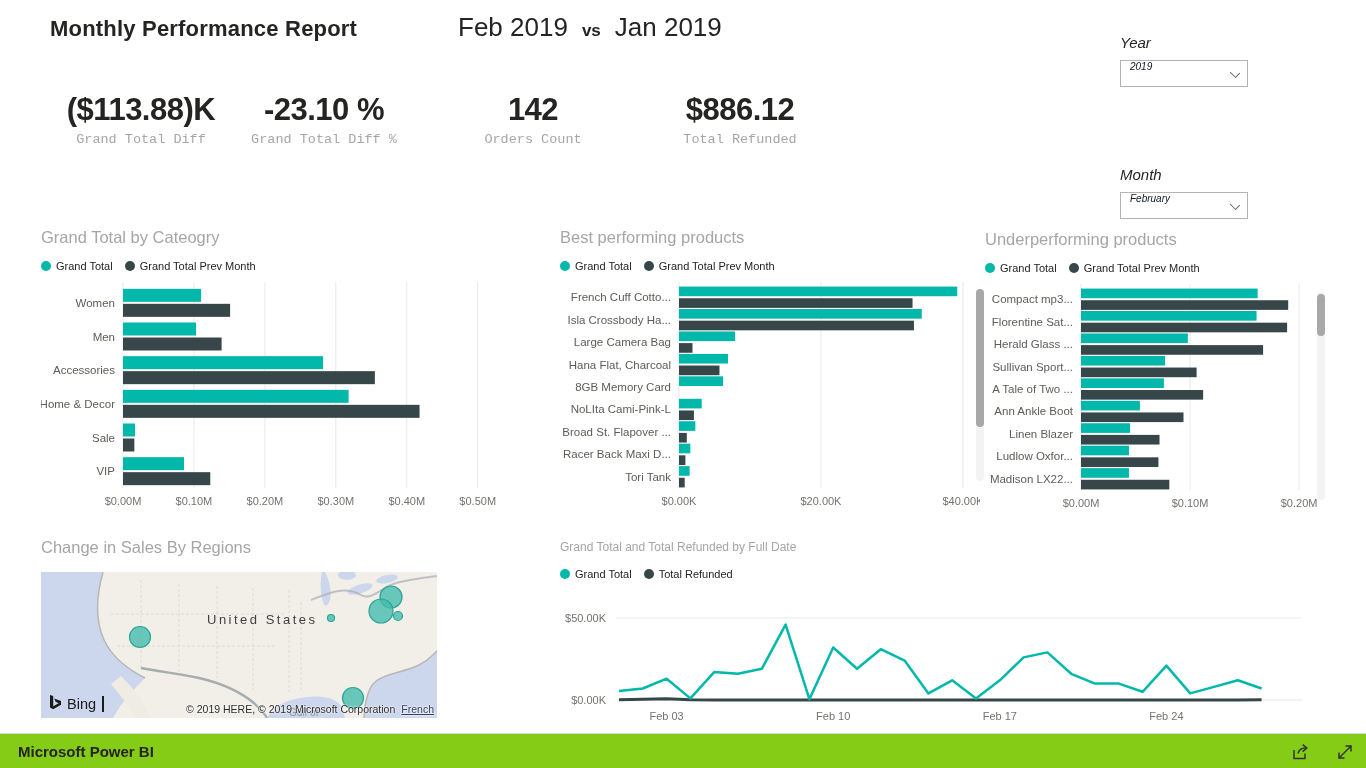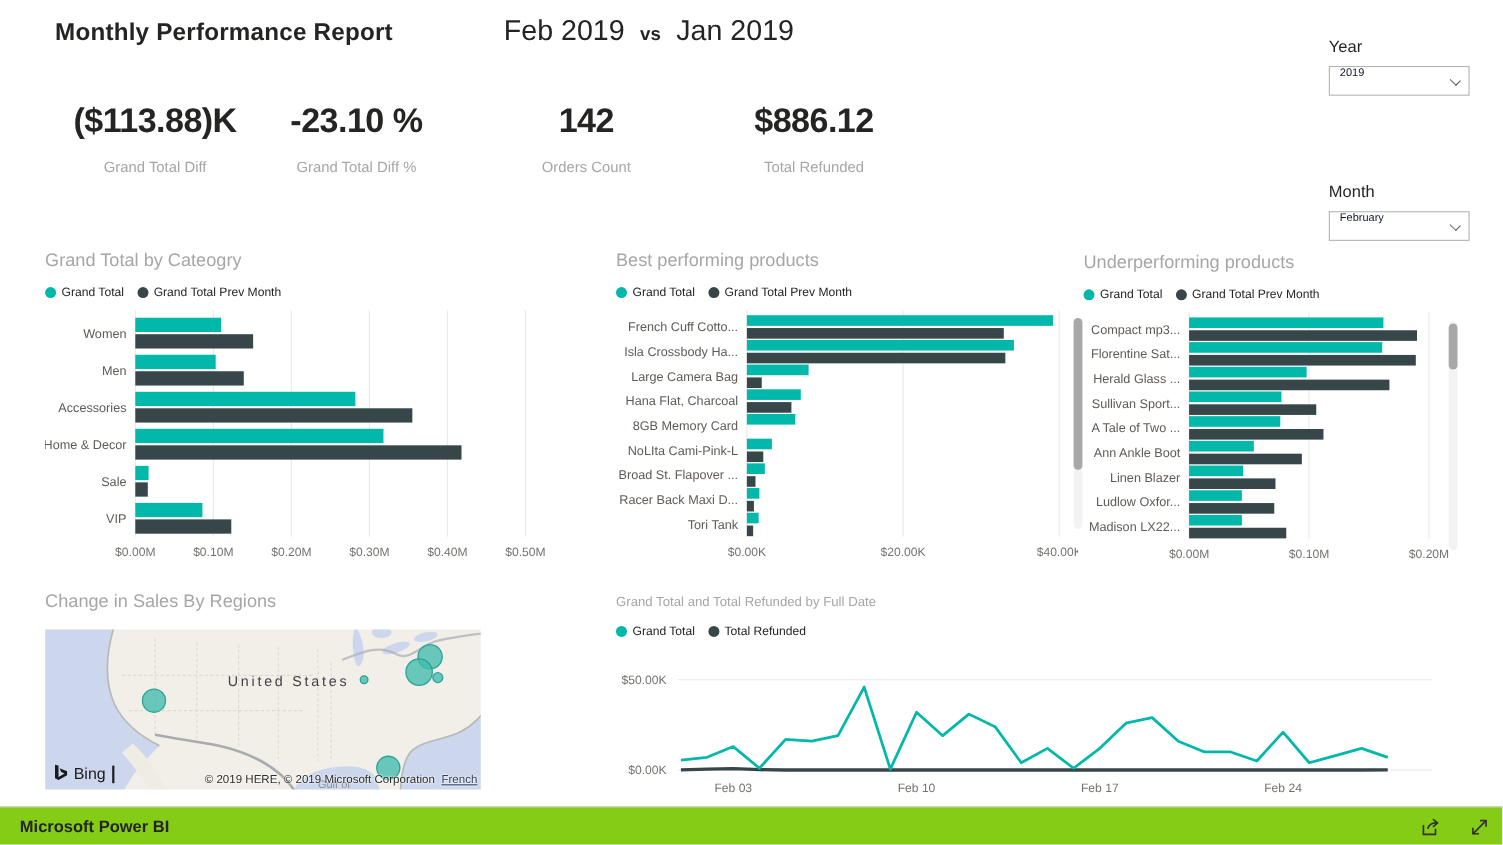--- a/index.html
+++ b/index.html
@@ -7,24 +7,24 @@
   #stage{position:relative;width:1366px;height:768px;background:#fff;overflow:hidden;}
 
   
   .report-title{position:absolute;left:50px;top:16px;font-size:22px;font-weight:700;color:#252423;letter-spacing:.2px;}
   .compare-title{position:absolute;left:458px;top:12px;display:flex;align-items:baseline;gap:14px;color:#252423;}
   .compare-title .period{font-size:26px;font-weight:300;}
   .compare-title .vs{font-size:17px;font-weight:600;}
 
   .kpi{position:absolute;width:220px;text-align:center;}
   .kpi .val{font-size:31px;font-weight:600;color:#252423;letter-spacing:-.5px;}
-  .kpi .lbl{margin-top:16px;font-size:13.5px;color:#a6a6a6;}
-
-  
-  .slicer{position:absolute;left:1208px;width:128px;}
+  .kpi .lbl{margin-top:4px;font-size:13.5px;color:#a6a6a6;font-family:Liberation Mono, monospace;}
+
+  
+  .slicer{position:absolute;left:1120px;width:128px;font-style:italic;}
   .slicer .s-label{font-size:15px;color:#252423;margin-bottom:9px;}
   .dropdown{position:relative;height:25px;background:#fff;border:1px solid #b3b3b3;display:flex;align-items:flex-start;
             padding:0 24px 0 9px;font-size:10px;color:#0f172a;cursor:pointer;}
   .chev{position:absolute;right:7px;top:8px;width:9px;height:9px;}
   .chev::before{content:"";position:absolute;left:0;top:0;width:7px;height:7px;border-right:1.4px solid #605e5c;border-bottom:1.4px solid #605e5c;transform:rotate(45deg) scale(1,.8);}
 
   
   .card{position:absolute;}
   .card .c-title{font-size:16.5px;color:#a6a6a6;height:26px;white-space:nowrap;}
   .card .c-title.small{font-size:12px;height:22px;color:#a6a6a6;}

